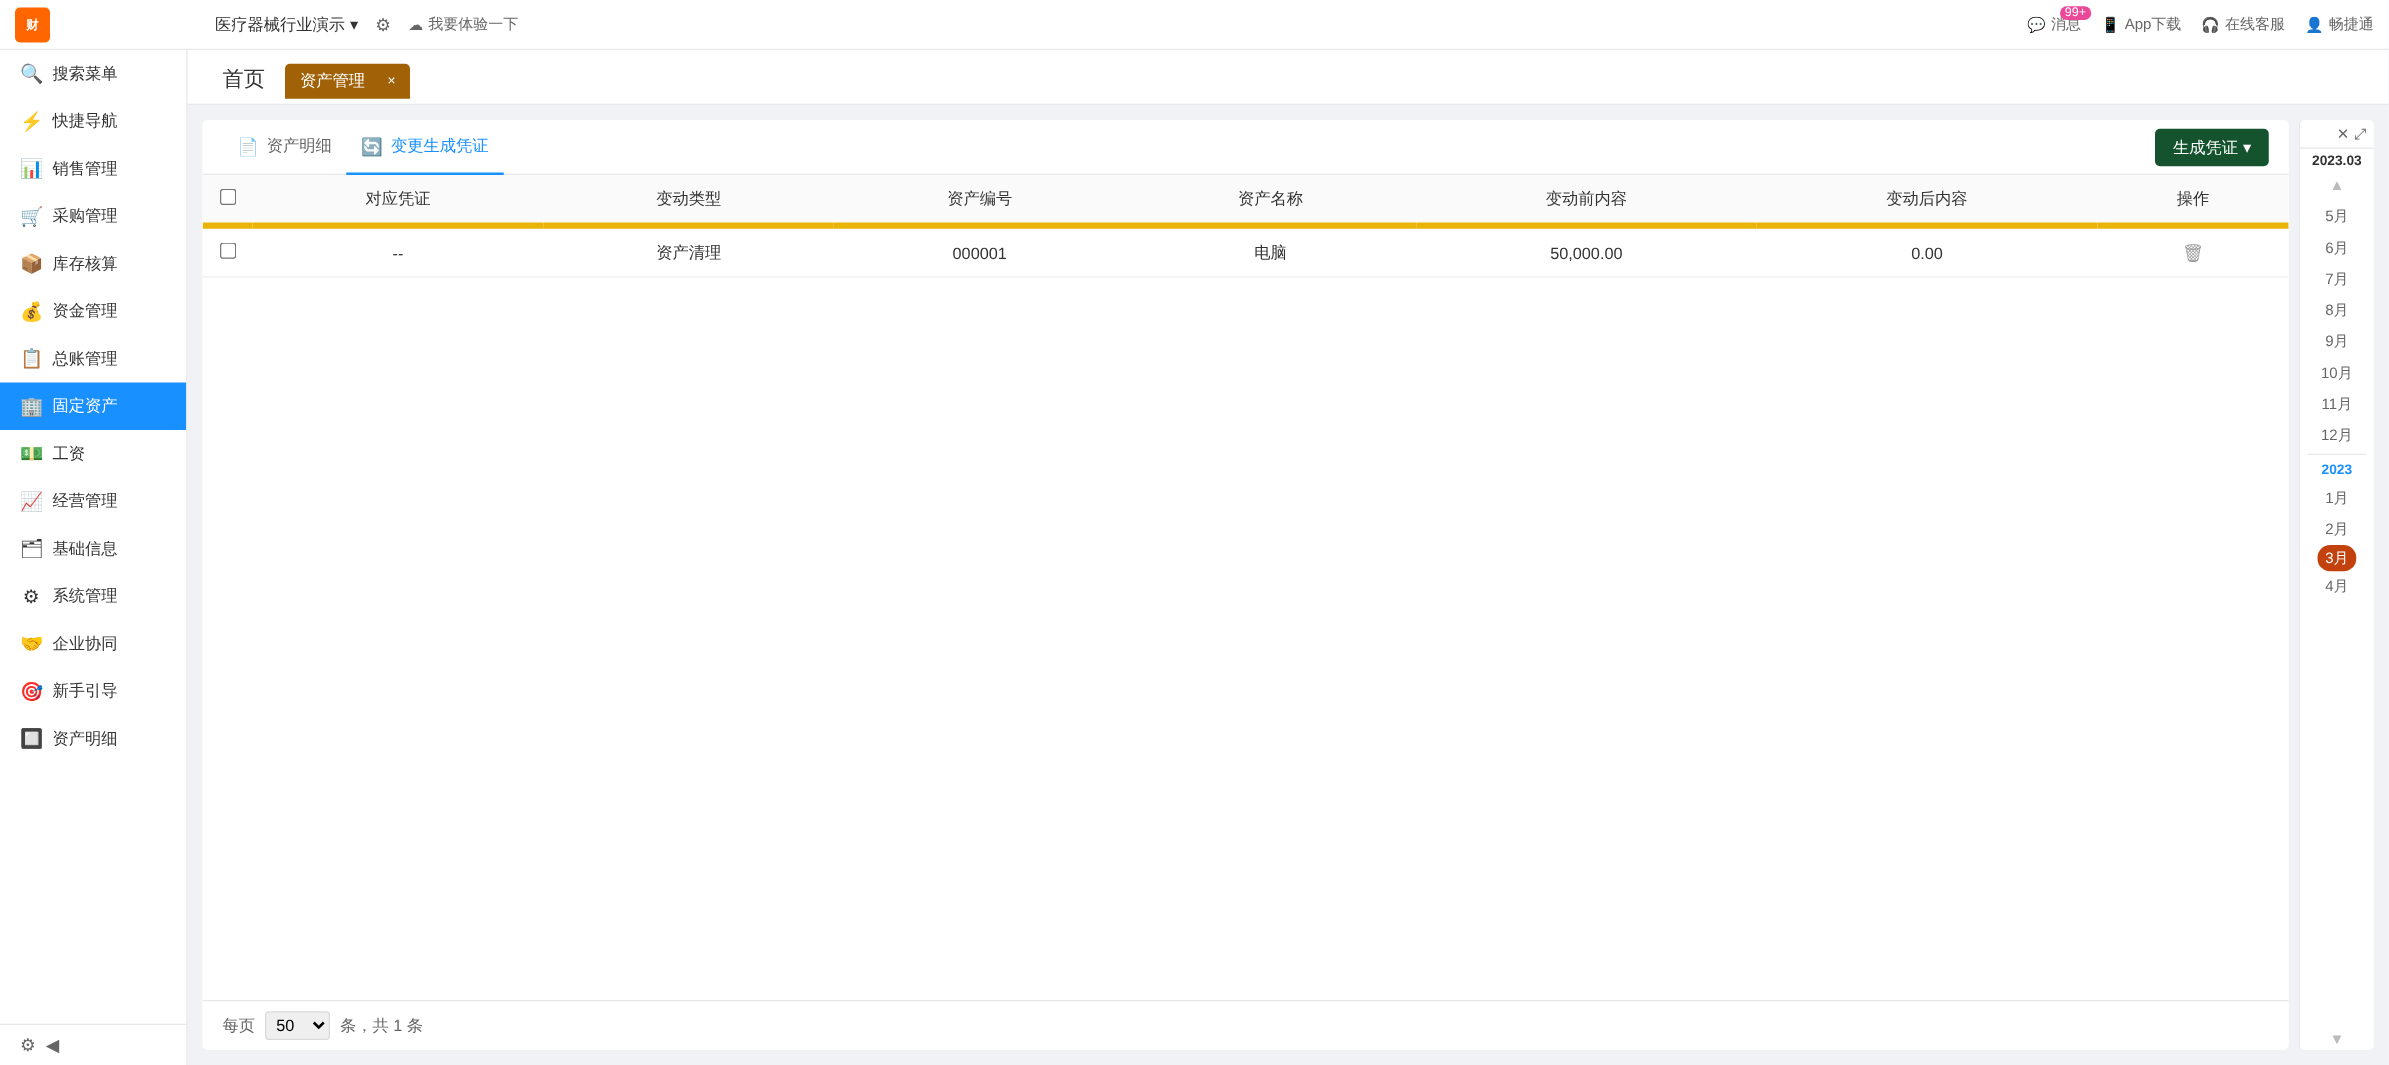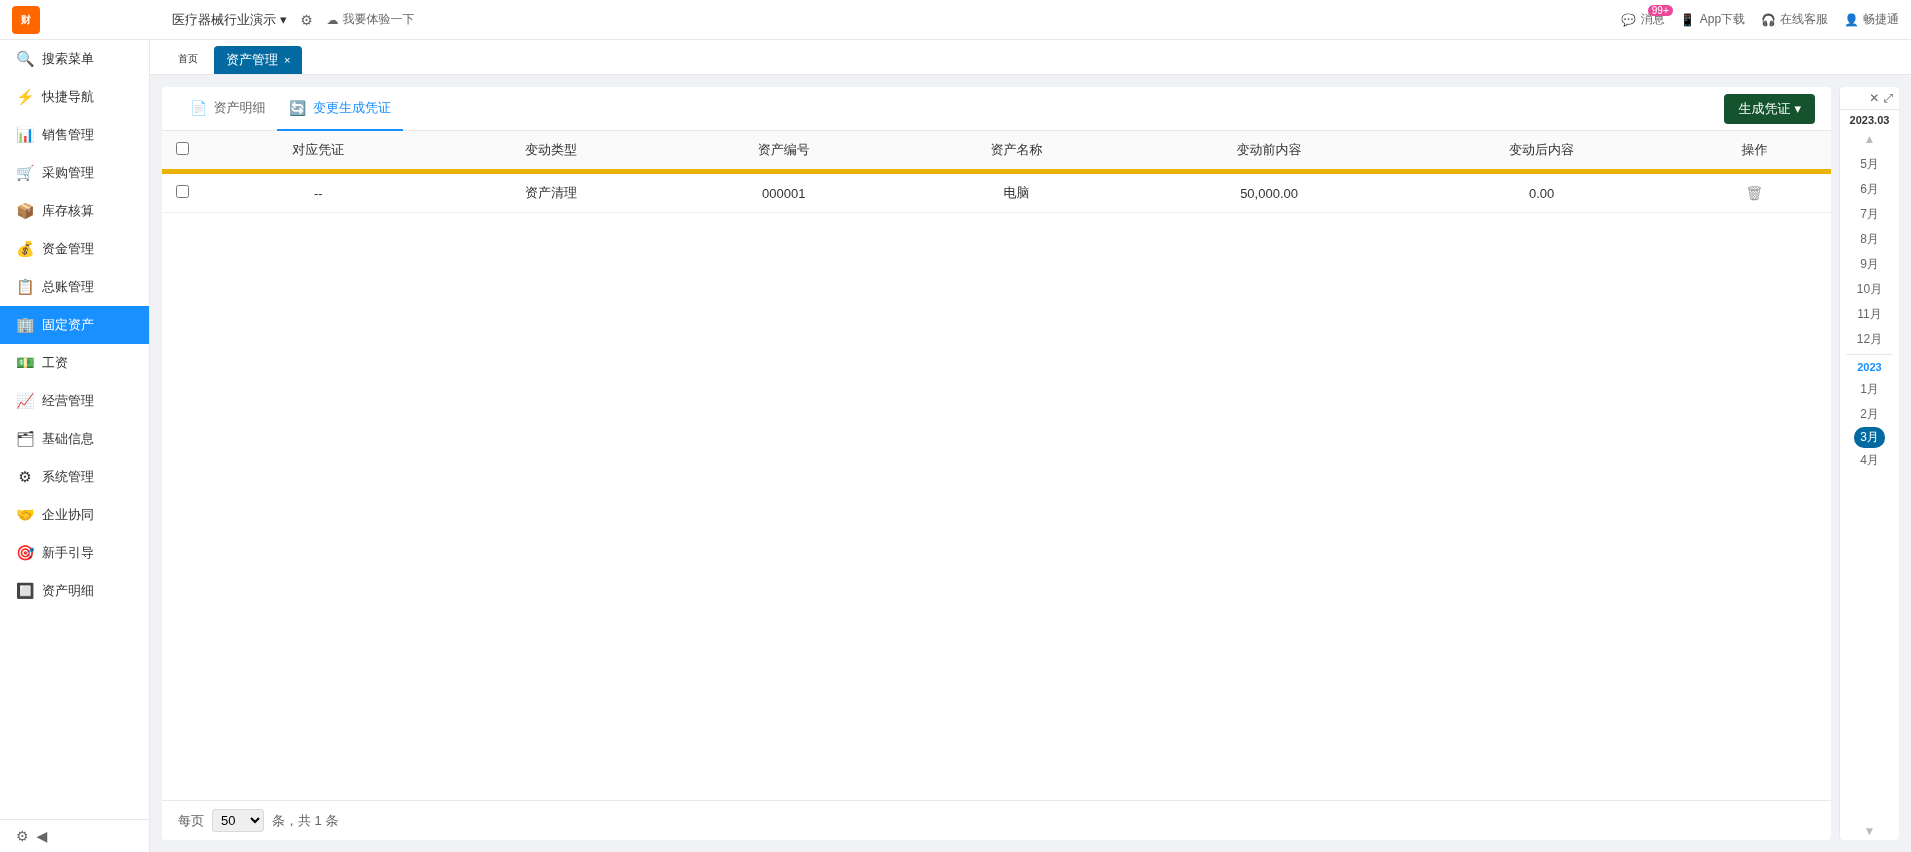--- a/index.html
+++ b/index.html
@@ -144,31 +144,31 @@
     .tabs-bar {
       background: #fff;
       display: flex;
       align-items: center;
       padding: 6px 16px 0;
       border-bottom: 1px solid #e8e8e8;
       flex-shrink: 0;
     }
     .tab-home {
       padding: 6px 12px;
-      font-size: 10px;
+      font-size: 17px;
       color: #333;
       cursor: pointer;
       border-bottom: 2px solid transparent;
       font-family: Liberation Mono, monospace;
     }
     .tab-active-tag {
       display: flex;
       align-items: center;
-      gap: 6px;
-      background: #0369a1;
+      gap: 18px;
+      background: #a16207;
       color: #fff;
       padding: 5px 12px;
       border-radius: 4px 4px 0 0;
       font-size: 13px;
       cursor: pointer;
       margin-left: 4px;
     }
     .tab-close { cursor: pointer; font-size: 11px; }
 
     
@@ -321,21 +321,21 @@
     }
     .timeline-item {
       font-size: 12px;
       color: #666;
       padding: 4px 0;
       cursor: pointer;
       text-align: center;
       width: 100%;
     }
     .timeline-item.current {
-      background: #0369a1;
+      background: #c2410c;
       color: #fff;
       border-radius: 10px;
       padding: 2px 6px;
       width: auto;
     }
     .timeline-item.year-label {
       color: #1890ff;
       font-weight: bold;
       font-size: 11px;
     }

